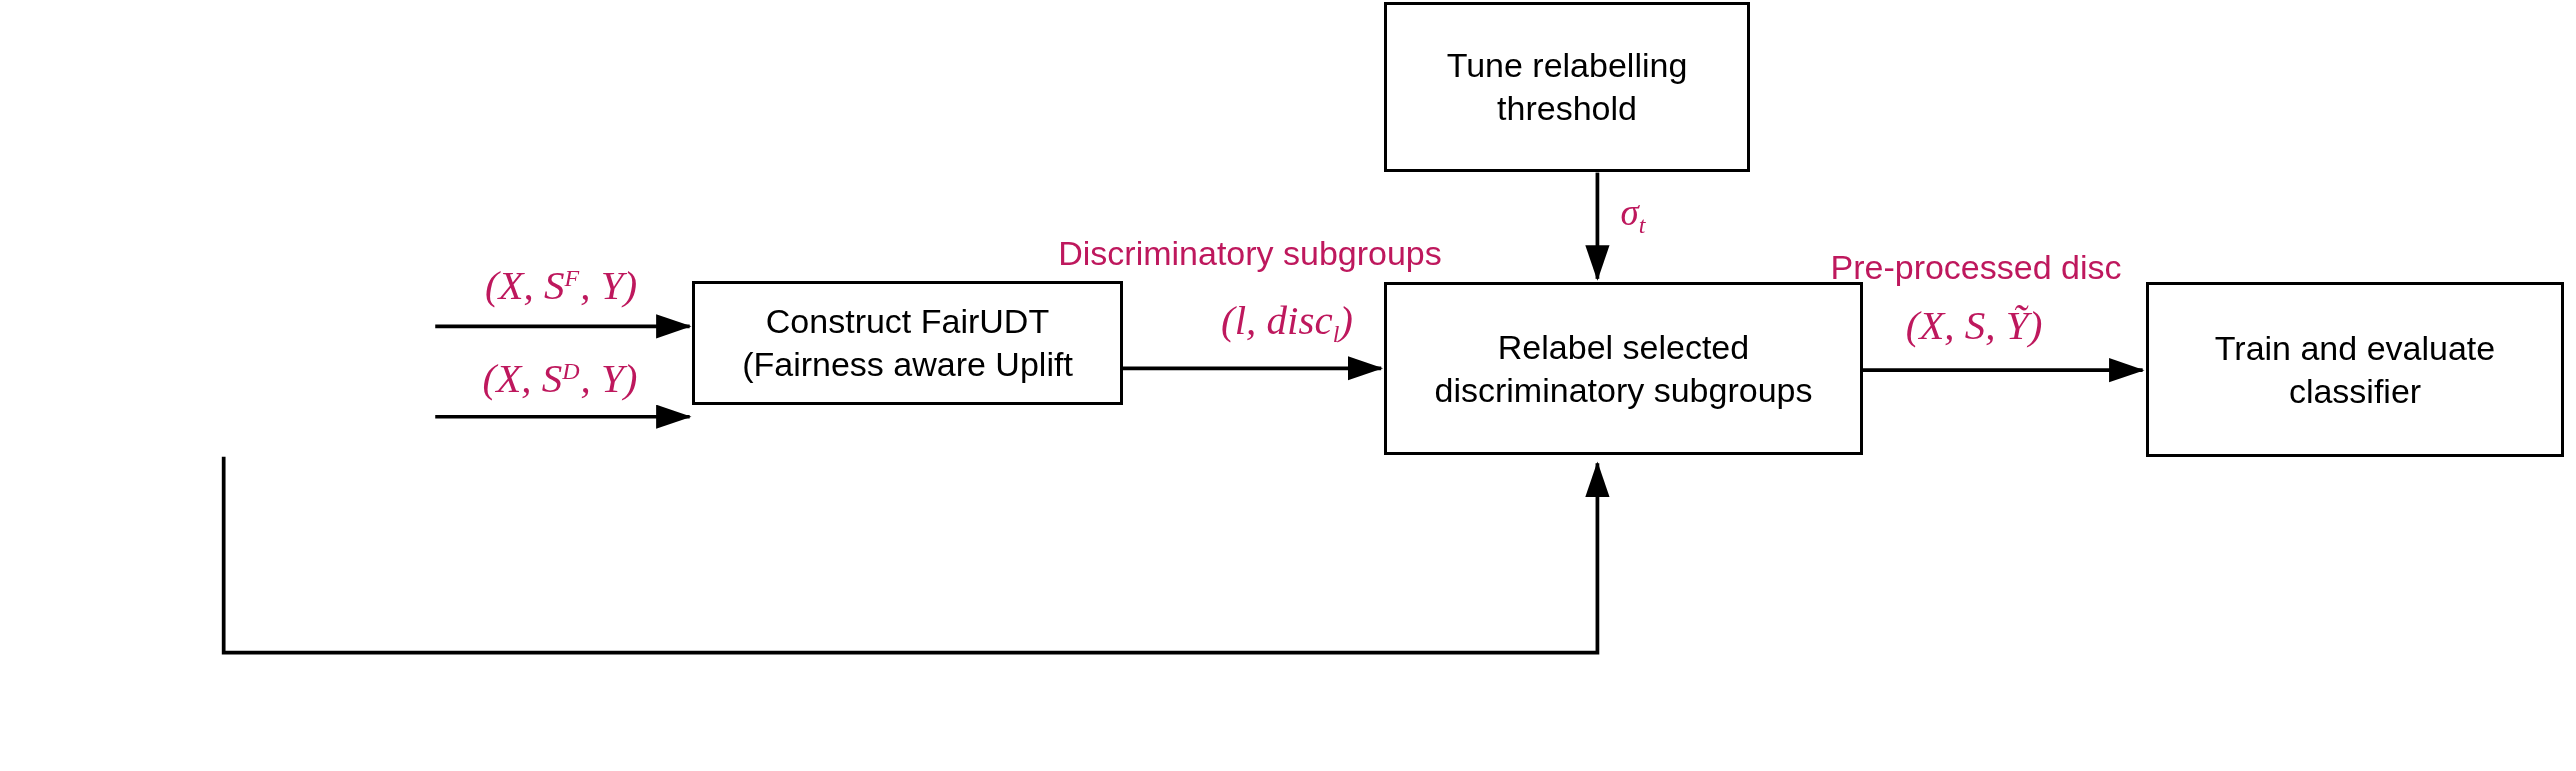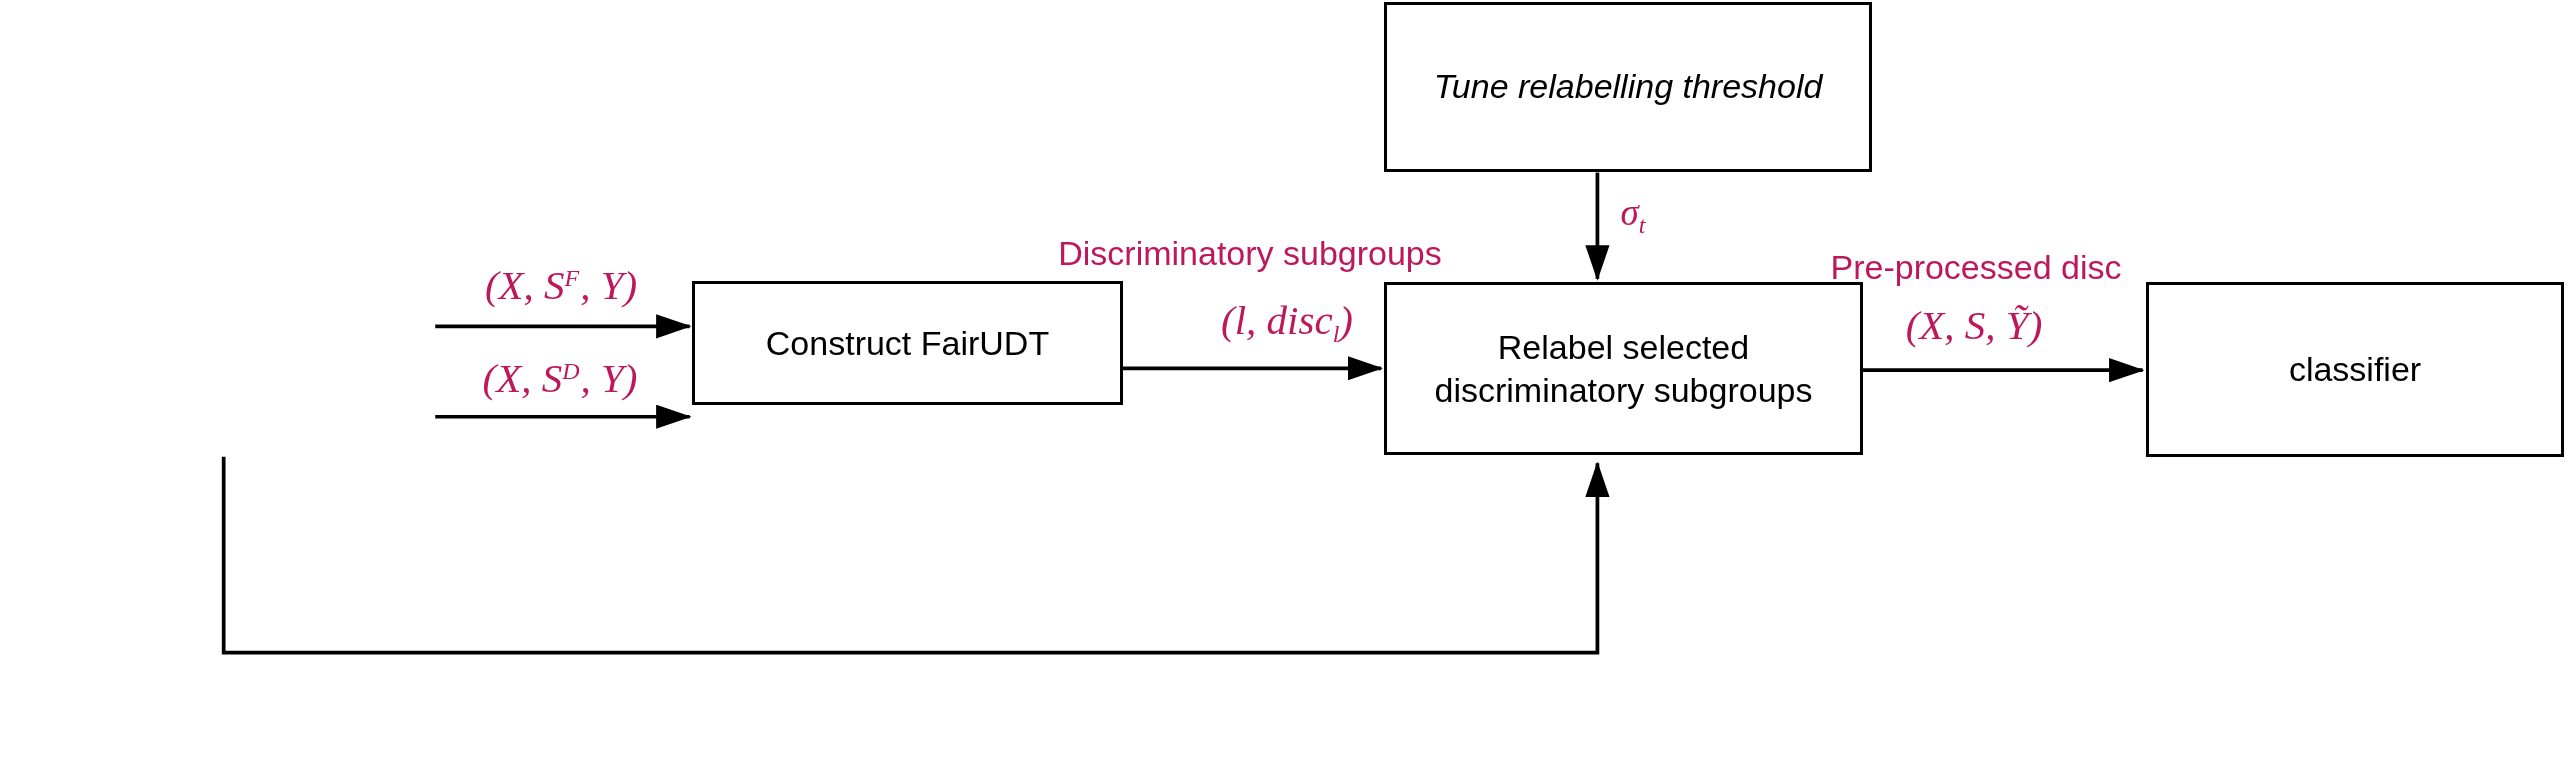--- a/index.html
+++ b/index.html
@@ -62,32 +62,34 @@
     <path d="M467,447 L740,447" stroke="#000000" stroke-width="4" fill="none" marker-end="url(#arrow)"></path>
     <path d="M1203,395 L1482,395" stroke="#000000" stroke-width="4" fill="none" marker-end="url(#arrow)"></path>
     <path d="M1714,185 L1714,299" stroke="#000000" stroke-width="4" fill="none" marker-end="url(#arrow)"></path>
     <path d="M1942,397 L2299,397" stroke="#000000" stroke-width="4" fill="none" marker-end="url(#arrow)"></path>
     <path d="M240,490 L240,700 L1714,700 L1714,497" stroke="#000000" stroke-width="4" fill="none" marker-end="url(#arrow)"></path>
   </svg>
 
 
   <div class="box" style="left:692px;top:281px;width:431px;height:124px;">
     <div>Construct FairUDT</div>
+    <div>(Fairness aware Uplift</div>
   </div>
 
-  <div class="box" style="left:1384px;top:1.9px;width:488px;height:170px;font-style:italic;">
+  <div class="box" style="left:1384px;top:1.9px;width:366px;height:170px;">
     <div>Tune relabelling threshold</div>
   </div>
 
   <div class="box" style="left:1384px;top:282px;width:479px;height:173px;">
     <div>Relabel selected</div>
     <div>discriminatory subgroups</div>
   </div>
 
   <div class="box" style="left:2146px;top:282px;width:418px;height:175px;">
+    <div>Train and evaluate</div>
     <div>classifier</div>
   </div>
 
   <div class="lbl math" style="left:561px;top:285px;">
     <span>(X, S</span><sup>F</sup><span>, Y)</span>
   </div>
 
   <div class="lbl math" style="left:560px;top:378px;">
     <span>(X, S</span><sup>D</sup><span>, Y)</span>
   </div>

